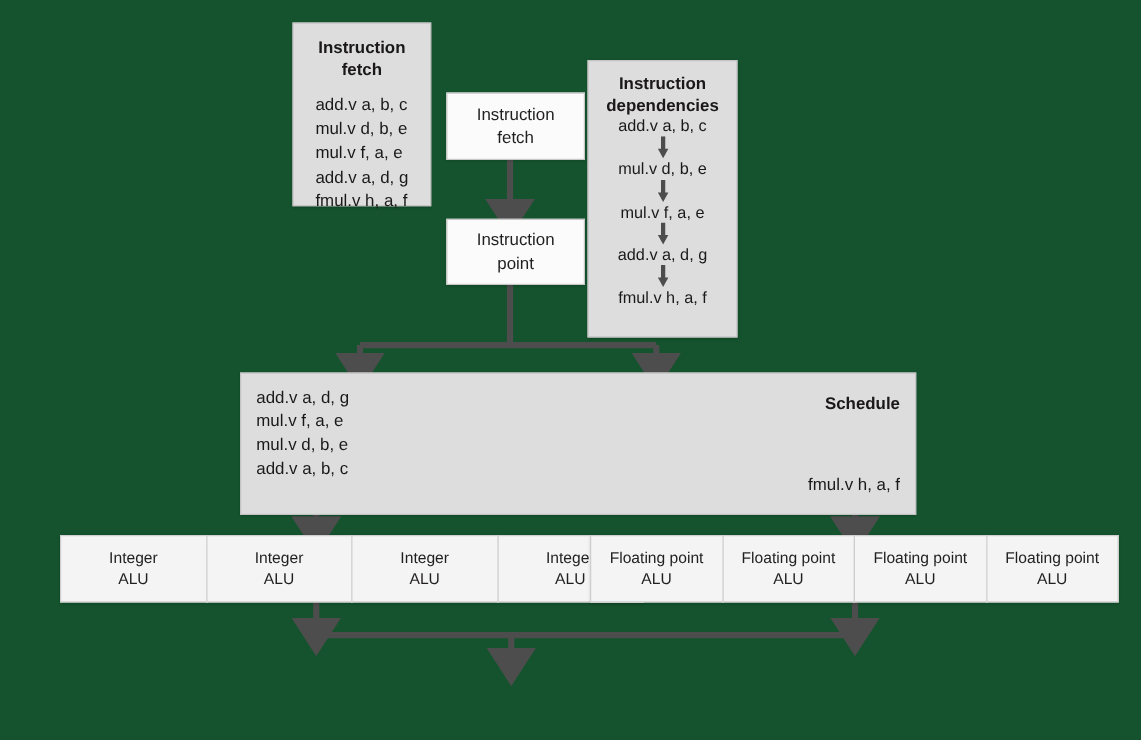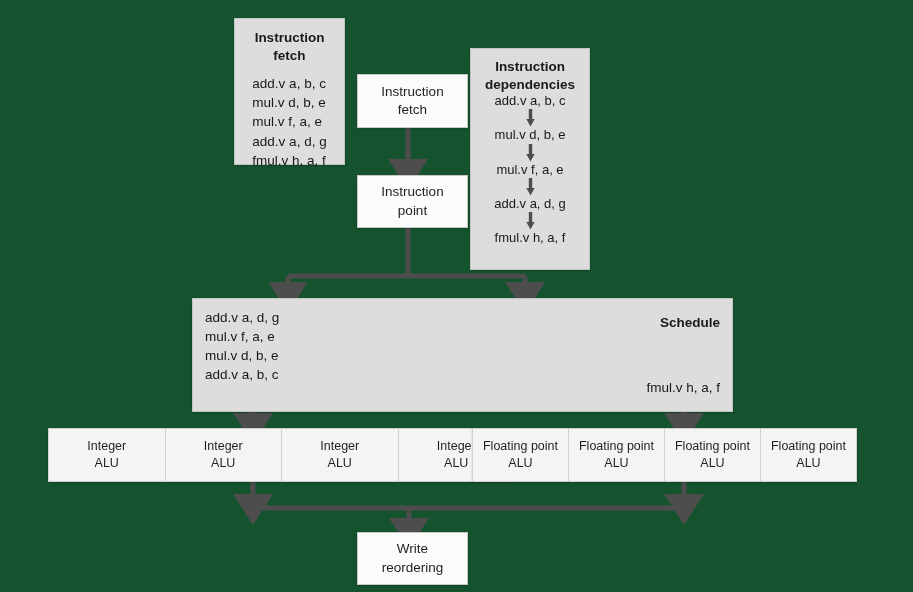--- a/index.html
+++ b/index.html
@@ -242,37 +242,33 @@
     <div class="alu-cell">
       <span>Integer</span>
       <span>ALU</span>
     </div>
     <div class="alu-cell">
       <span>Integer</span>
       <span>ALU</span>
     </div>
   </div>
 
-  <div class="alu-group" style="left:472px; top:428px; width:385px; height:54px;">
-    <div class="alu-cell">
-      <span>Floating point</span>
-      <span>ALU</span>
-    </div>
-    <div class="alu-cell">
-      <span>Floating point</span>
-      <span>ALU</span>
-    </div>
-    <div class="alu-cell">
-      <span>Floating point</span>
-      <span>ALU</span>
-    </div>
-    <div class="alu-cell">
-      <span>Floating point</span>
-      <span>ALU</span>
-    </div>
-  </div>
-
-  <div class="box proc" style="left:357px; top:532px; width:111px; height:53px;">
-    <span>Write</span>
-    <span>reordering</span>
-  </div>
+  <div class="alu-group" style="left:472px; top:428px; width:423px; height:54px;">
+    <div class="alu-cell">
+      <span>Floating point</span>
+      <span>ALU</span>
+    </div>
+    <div class="alu-cell">
+      <span>Floating point</span>
+      <span>ALU</span>
+    </div>
+    <div class="alu-cell">
+      <span>Floating point</span>
+      <span>ALU</span>
+    </div>
+    <div class="alu-cell">
+      <span>Floating point</span>
+      <span>ALU</span>
+    </div>
+  </div>
+
 
 </div>
 
 </body></html>

